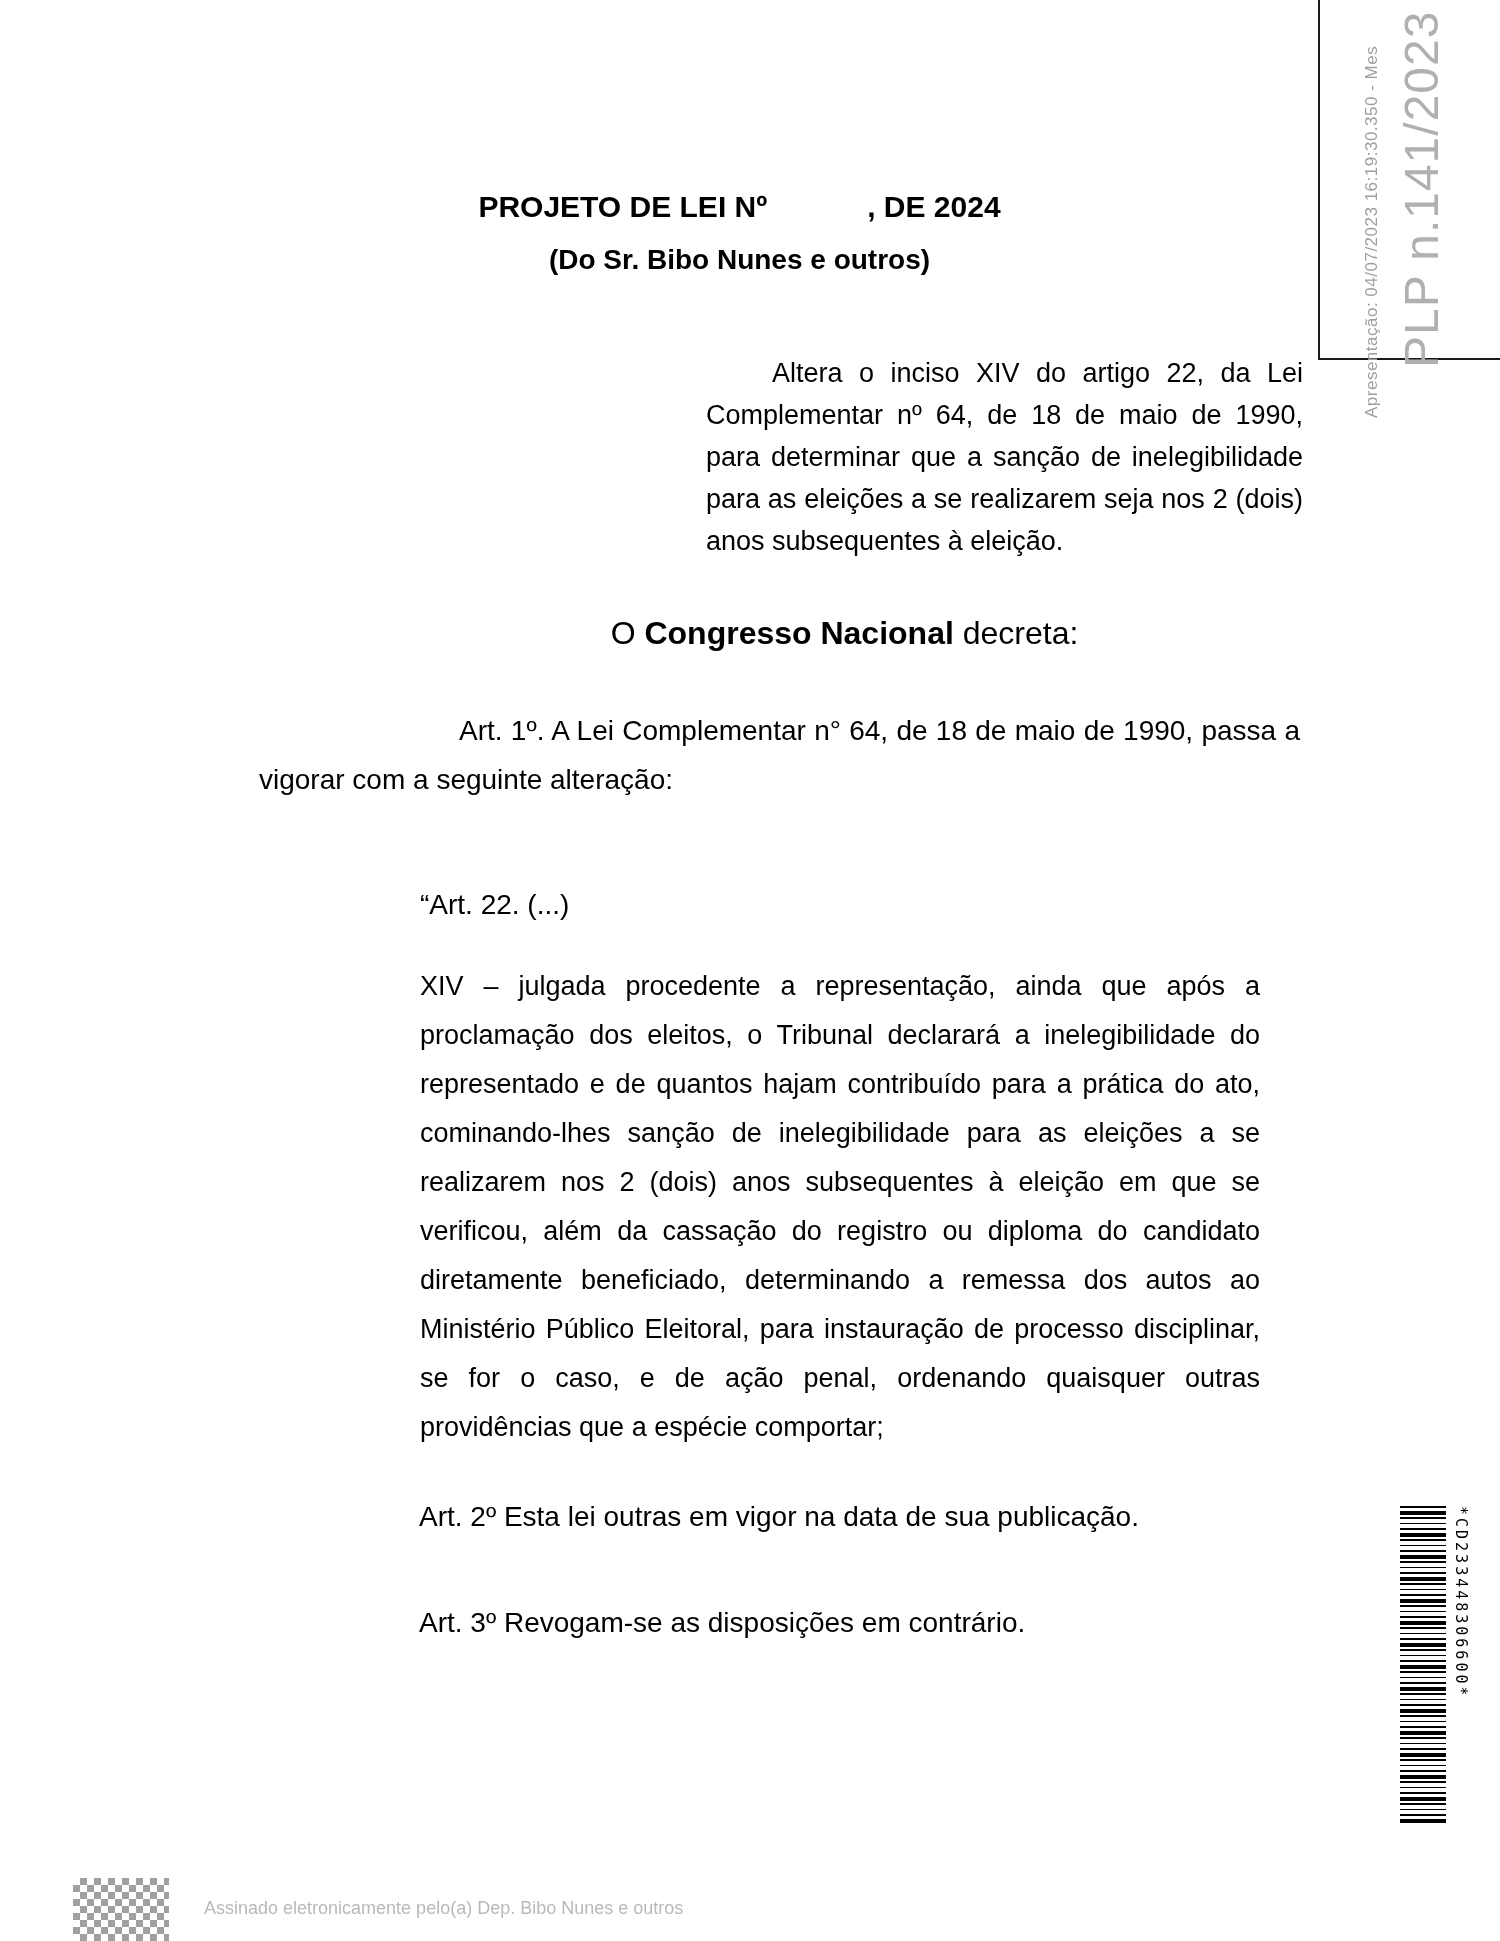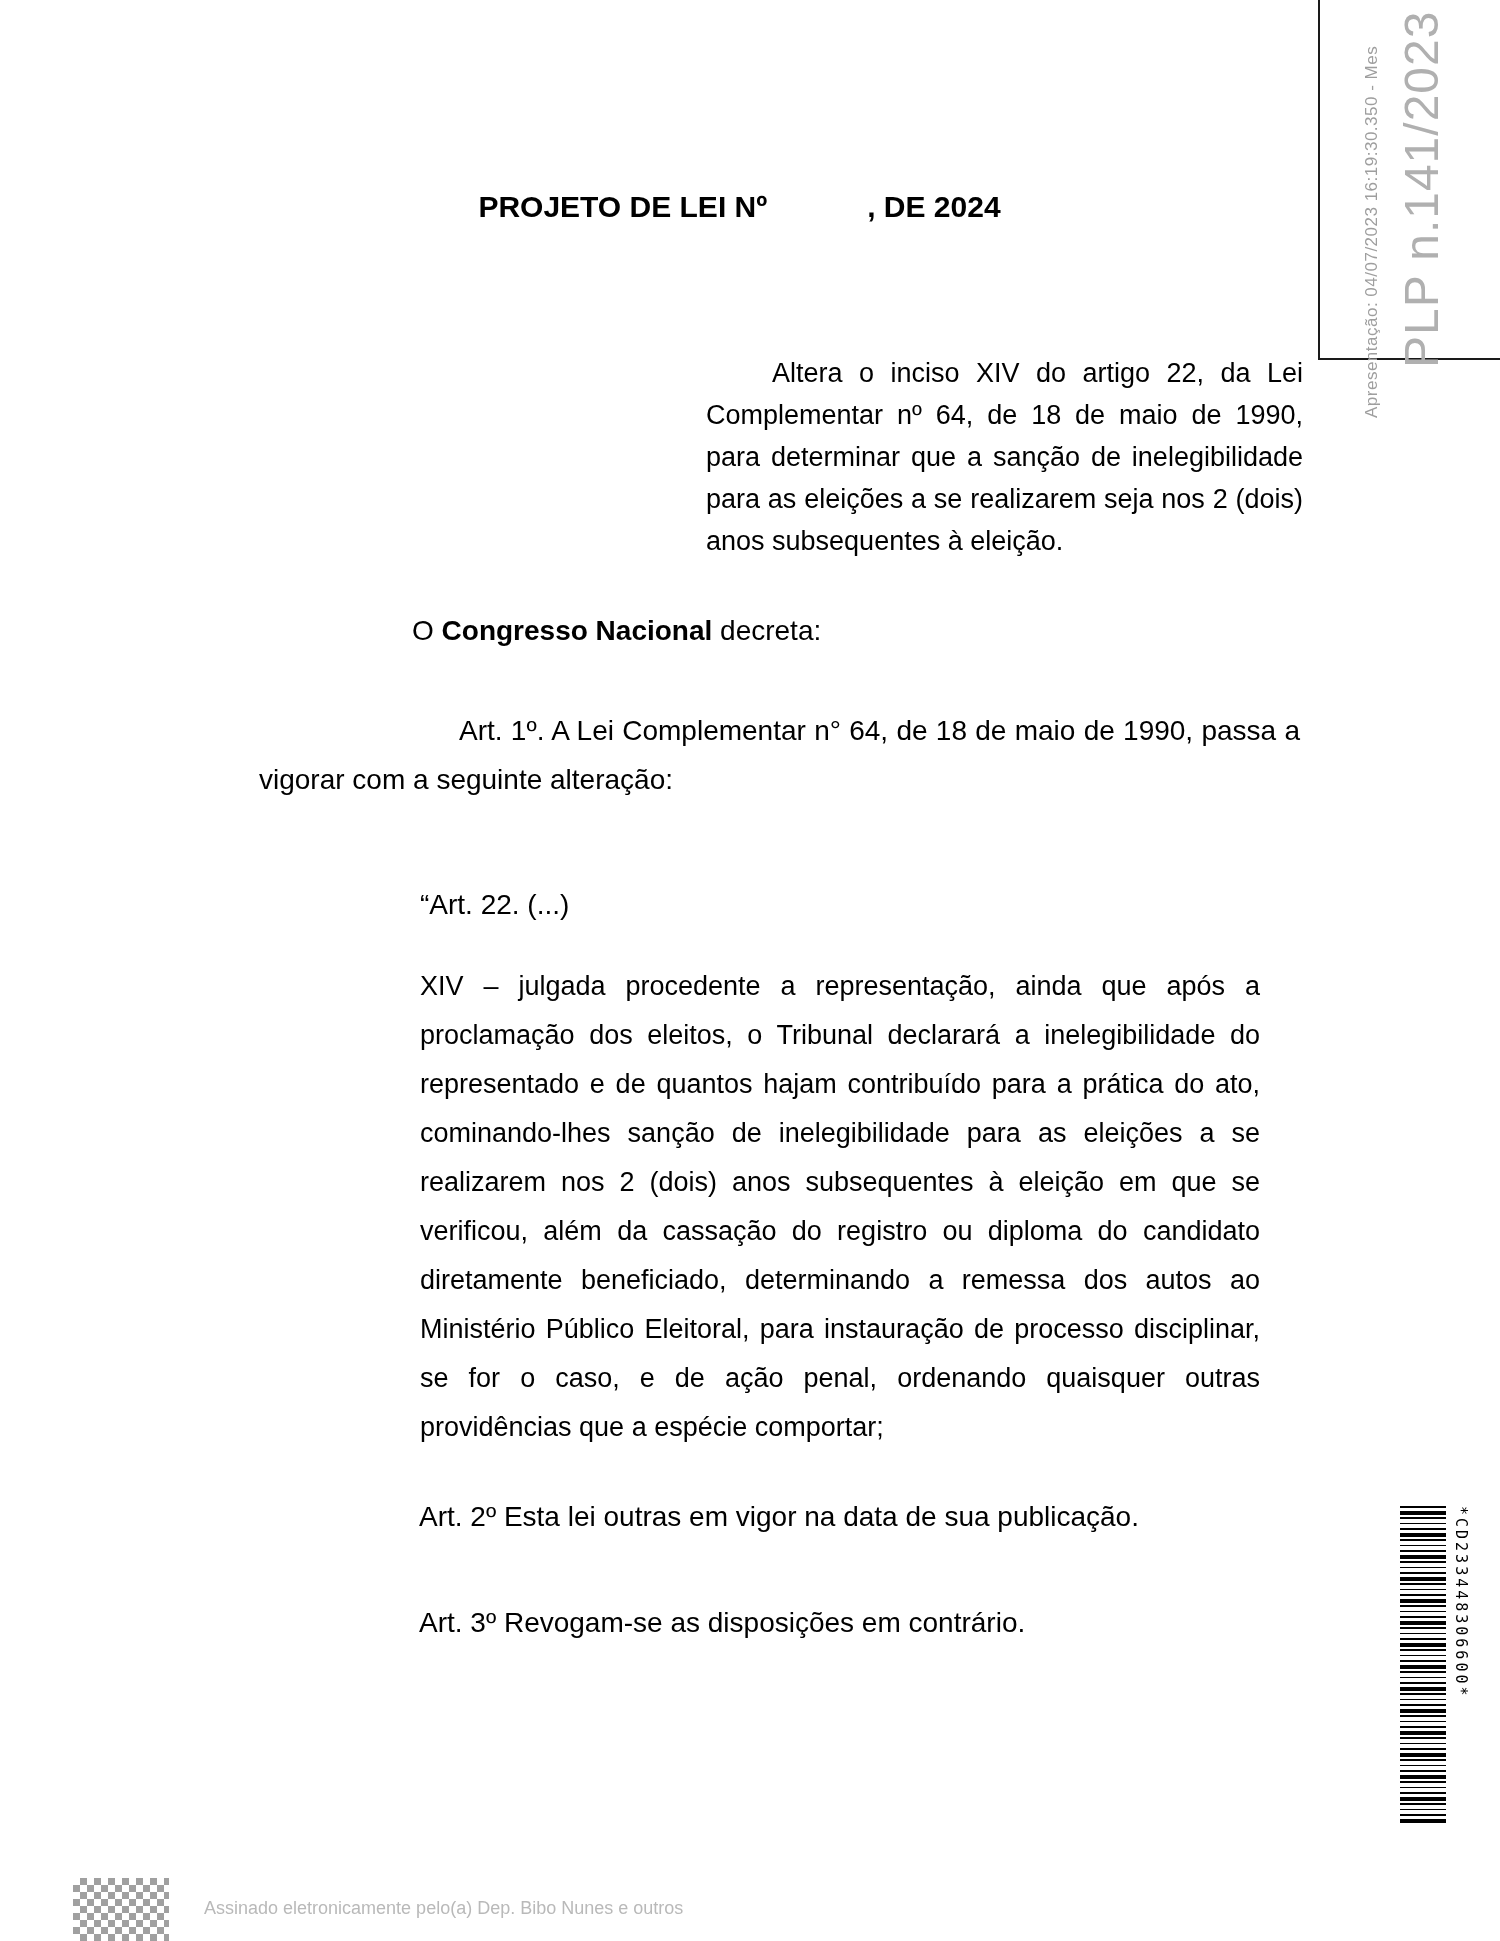--- a/index.html
+++ b/index.html
@@ -19,22 +19,22 @@
   }
   .subtitle {
     position: absolute; left: 219px; top: 244px; width: 1041px;
     text-align: center; font-weight: bold; font-size: 28px;
   }
   .ementa {
     position: absolute; left: 663px; top: 352px; width: 597px;
     font-size: 27px; line-height: 42px; text-align: justify; text-indent: 66px; margin-left: 43px;
   }
   .preamble {
-    position: absolute; left: 212px; top: 615px; width: 1041px;
-    font-size: 28px; text-indent: 200px;
+    position: absolute; left: 224px; top: 615px; width: 1041px;
+    font-size: 32px; text-indent: 200px; text-align: center;
   }
   .art {
     position: absolute; left: 219px; width: 1041px;
     font-size: 28px; line-height: 49px; text-indent: 200px;
   }
   .art.justified { text-align: justify; margin-left: 40px; }
   .pos-art1 { top: 706px; }
   .pos-art2 { top: 1492px; }
   .pos-art3 { top: 1598px; }
   .quote {
@@ -89,20 +89,21 @@
 
 <div class="page">
 
   <div class="stamp-vline"></div>
   <div class="stamp-hline"></div>
 
   <div class="rot stamp-small">Apresentação: 04/07/2023 16:19:30.350 - Mes</div>
   <div class="rot stamp-big">PLP n.141/2023</div>
 
   <div class="title">PROJETO DE LEI Nº            , DE 2024</div>
+  <div class="subtitle">(Do Sr. Bibo Nunes e outros)</div>
 
   <div class="ementa">Altera o inciso XIV do artigo 22, da Lei Complementar nº 64, de 18 de maio de 1990, para determinar que a sanção de inelegibilidade para as eleições a se realizarem seja nos 2 (dois) anos subsequentes à eleição.</div>
 
   <div class="preamble">
     <span>O </span><b>Congresso Nacional</b><span> decreta:</span>
   </div>
 
   <div class="art justified pos-art1">Art. 1º. A Lei Complementar n° 64, de 18 de maio de 1990, passa a vigorar com a seguinte alteração:</div>
 
   <div class="quote pos-quote-caput">“Art. 22. (...)</div>

